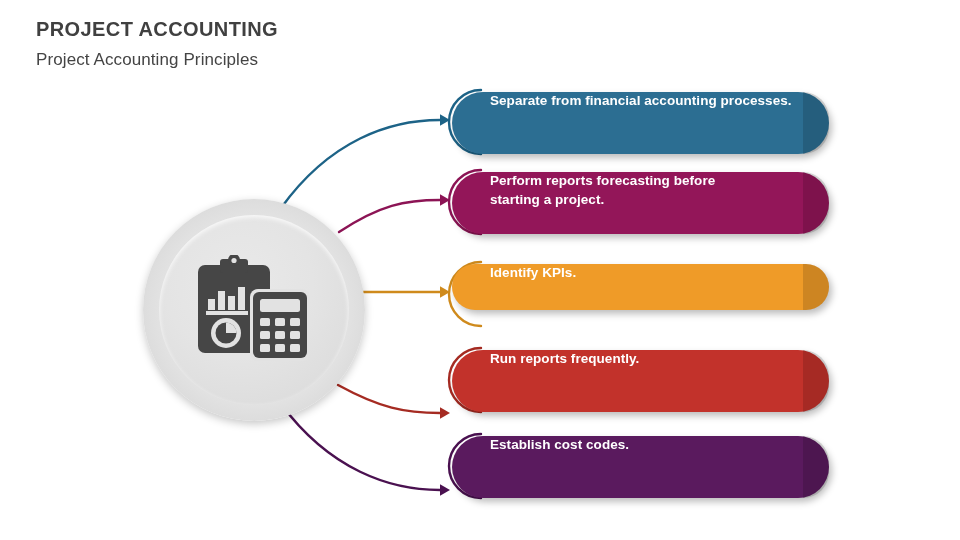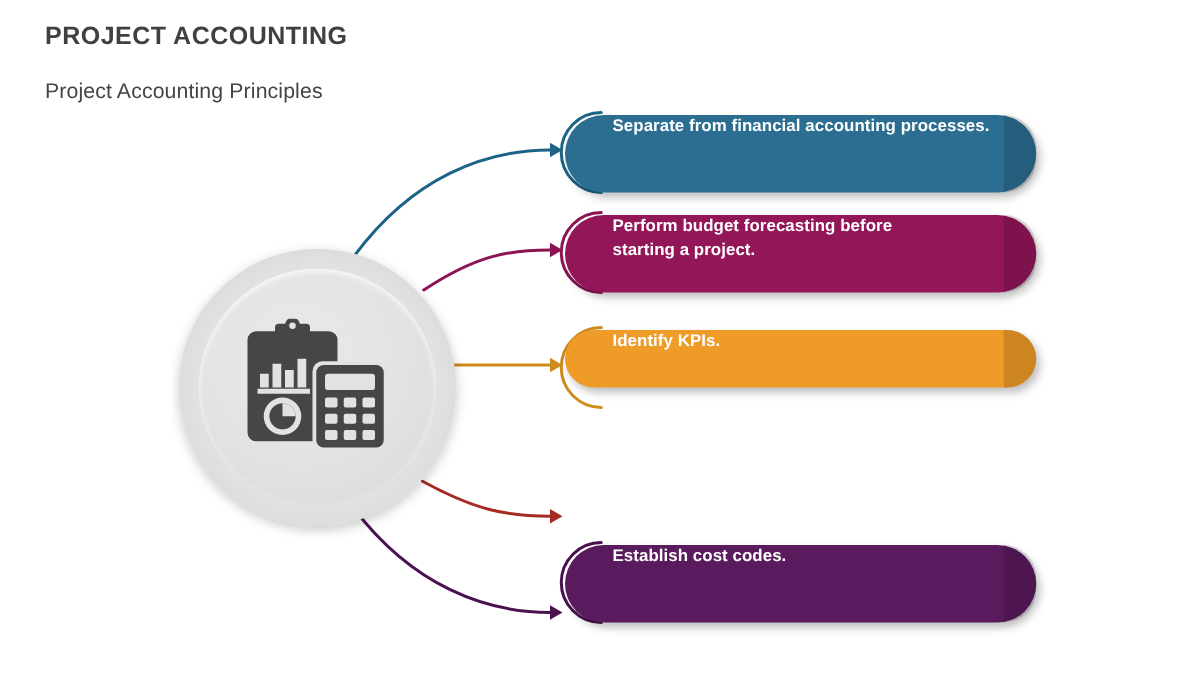--- a/index.html
+++ b/index.html
@@ -25,21 +25,21 @@
   #page-title {
     font-size: 20px;
     font-weight: bold;
     color: #404040;
     letter-spacing: 0.4px;
     line-height: 1.15;
     white-space: nowrap;
   }
 
   #page-subtitle {
-    margin-top: 22px;
+    margin-top: 9px;
     font-size: 17px;
     font-weight: normal;
     color: #444444;
     letter-spacing: 0.1px;
     white-space: nowrap;
   }
 
   
   #connectors {
     position: absolute;
@@ -222,34 +222,42 @@
     <div class="bar-body" style="height:62px;background:#2c6e92">
       <span class="bar-label">Separate from financial accounting processes.</span>
     </div>
   </div>
 
   <div class="bar-row" id="row-1" style="top:166px;height:72px">
     <svg class="bar-arc" viewBox="0 0 60 72" xmlns="http://www.w3.org/2000/svg">
       <path d="M 44,4 A 32,32 0 0 0 44,68" fill="none" stroke="#8c1455" stroke-width="2.4" stroke-linecap="round"></path>
     </svg>
     <div class="bar-body" style="height:62px;background:#931659">
-      <span class="bar-label">Perform budget forecasting before
+      <span class="bar-label">Perform reports forecasting before
 starting a project.</span>
     </div>
   </div>
 
   <div class="bar-row" id="row-2" style="top:258px;height:72px">
     <svg class="bar-arc" viewBox="0 0 60 72" xmlns="http://www.w3.org/2000/svg">
       <path d="M 44,4 A 32,32 0 0 0 44,68" fill="none" stroke="#cf8a1c" stroke-width="2.4" stroke-linecap="round"></path>
     </svg>
     <div class="bar-body" style="height:46px;background:#ef9b28">
       <span class="bar-label">Identify KPIs.</span>
     </div>
   </div>
 
+  <div class="bar-row" id="row-3" style="top:344px;height:72px">
+    <svg class="bar-arc" viewBox="0 0 60 72" xmlns="http://www.w3.org/2000/svg">
+      <path d="M 44,4 A 32,32 0 0 0 44,68" fill="none" stroke="#a52b22" stroke-width="2.4" stroke-linecap="round"></path>
+    </svg>
+    <div class="bar-body" style="height:62px;background:#c2322b">
+      <span class="bar-label">Run reports frequently.</span>
+    </div>
+  </div>
 
   <div class="bar-row" id="row-4" style="top:430px;height:72px">
     <svg class="bar-arc" viewBox="0 0 60 72" xmlns="http://www.w3.org/2000/svg">
       <path d="M 44,4 A 32,32 0 0 0 44,68" fill="none" stroke="#4a1150" stroke-width="2.4" stroke-linecap="round"></path>
     </svg>
     <div class="bar-body" style="height:62px;background:#5a1a5e">
       <span class="bar-label">Establish cost codes.</span>
     </div>
   </div>
 

